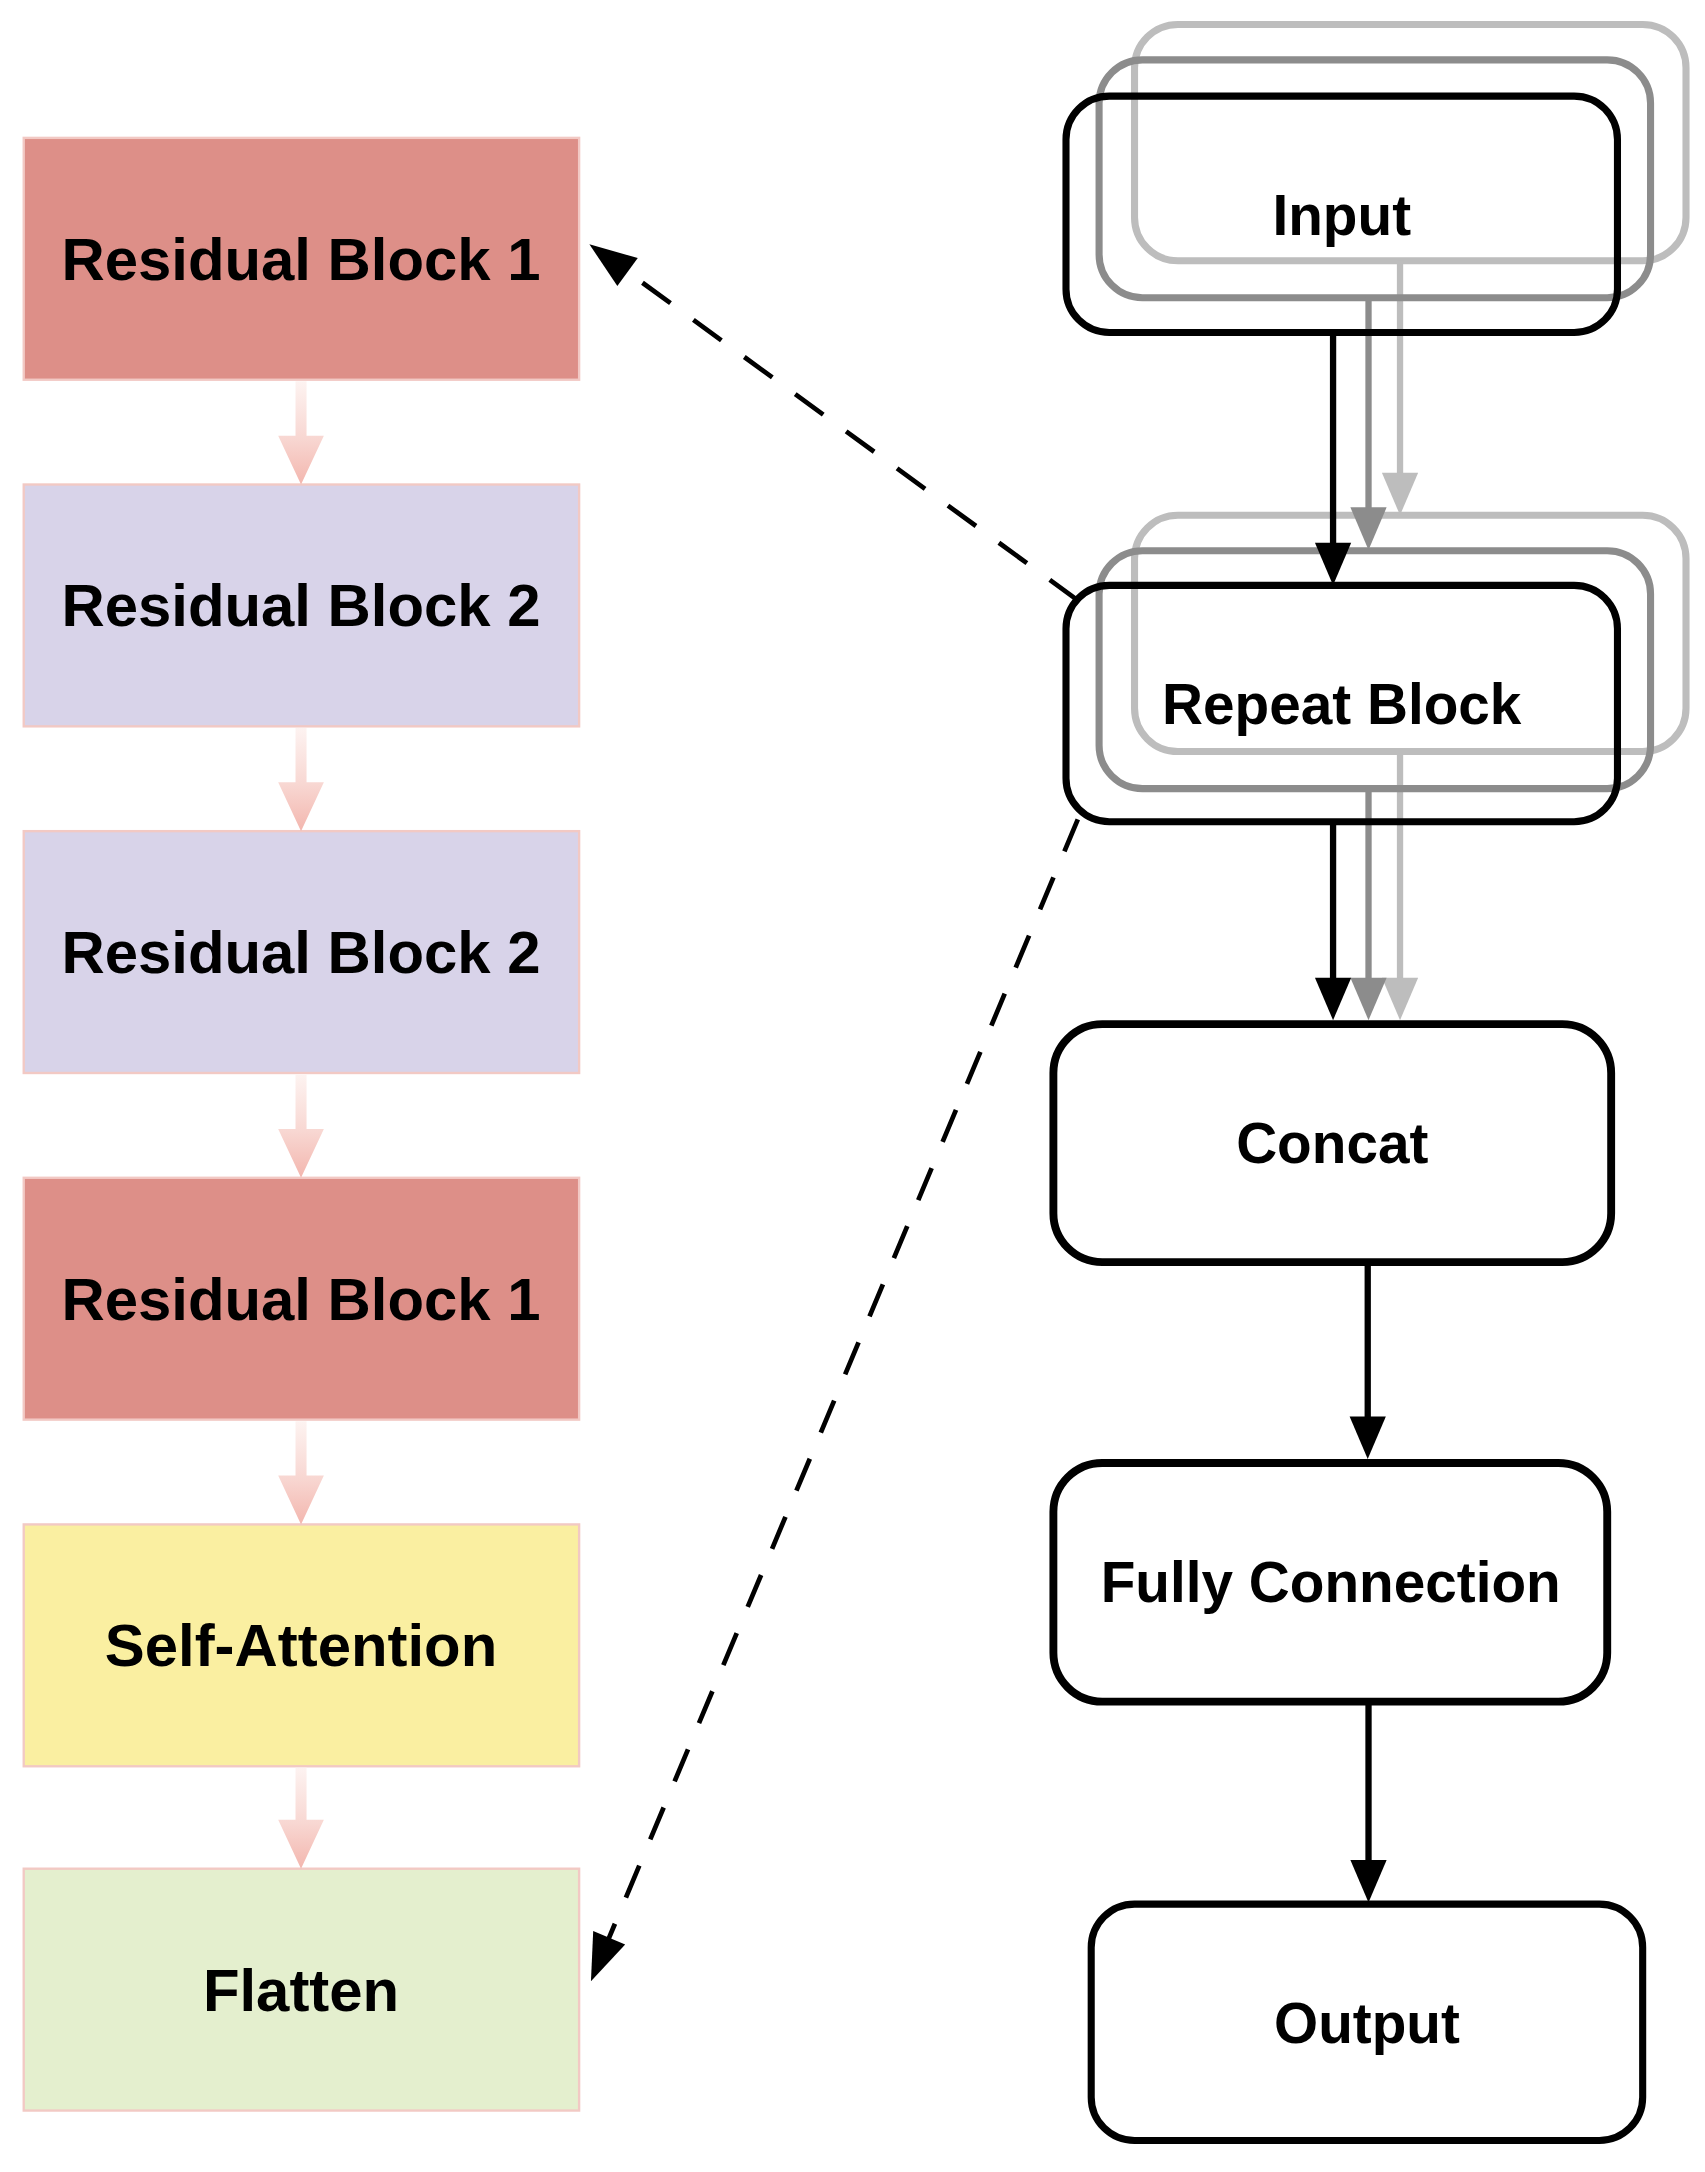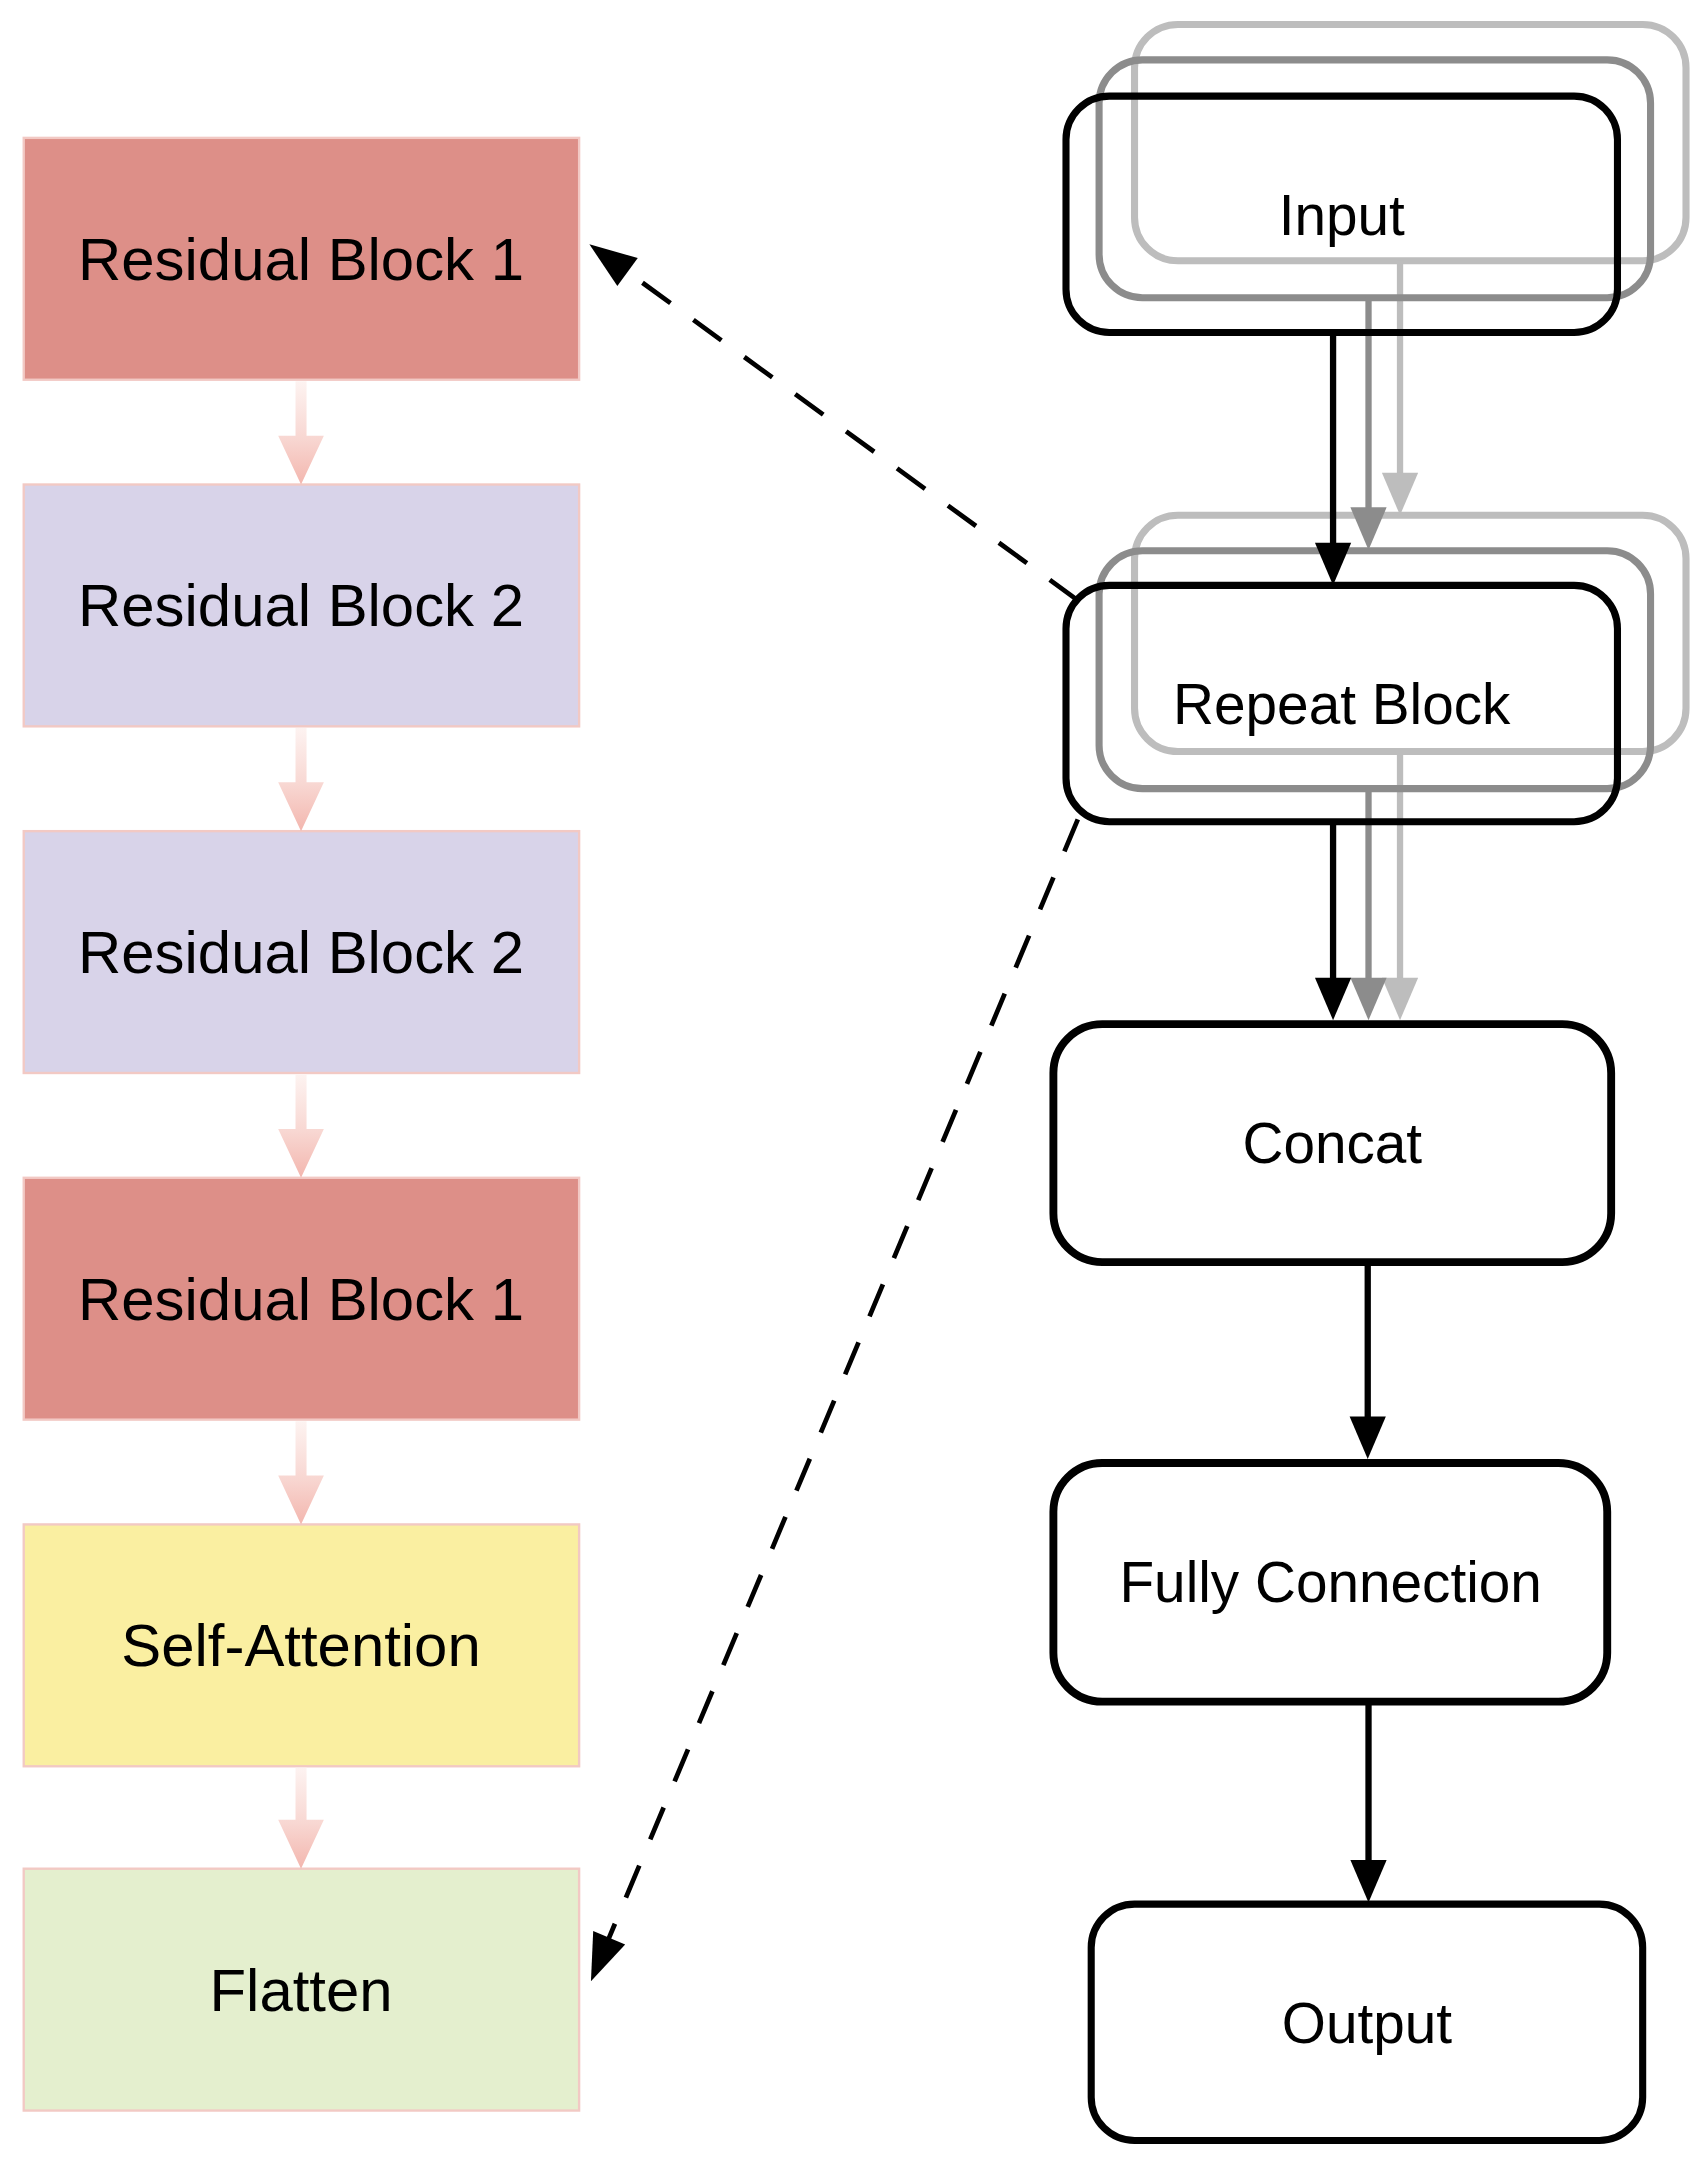--- a/index.html
+++ b/index.html
@@ -1,17 +1,17 @@
 <!DOCTYPE html>
 <html style="--residual-block-1: #DD8F88; --residual-block-2: #D8D3E9; --self-attention: #FAEFA1; --flatten: #E4EFCE; --left-block-edge: #F2C9C4; --pink-arrow-light: #FDF3F1; --pink-arrow-mid: #F8D7D2; --pink-arrow-dark: #F3B6AE; --node-border: #000000; --repeat-copy-mid: #8C8C8C; --repeat-copy-light: #BDBDBD;font-size:12.6px"><head>
 <meta charset="utf-8">
 <style>
   html,body{margin:0;padding:0;background:#ffffff;}
   .stage{position:relative;width:1705px;height:2172px;background:#fff;overflow:hidden;
-         font-family:"Liberation Sans", sans-serif;}
+         font-family:"Liberation Sans", sans-serif;font-weight:bold;}
   svg{display:block}
 
   
   .blk{stroke:var(--left-block-edge);stroke-width:3;}
   .blk-residual-1{fill:var(--residual-block-1);}
   .blk-residual-2{fill:var(--residual-block-2);}
   .blk-attention {fill:var(--self-attention);}
   .blk-flatten   {fill:var(--flatten);}
 
   

